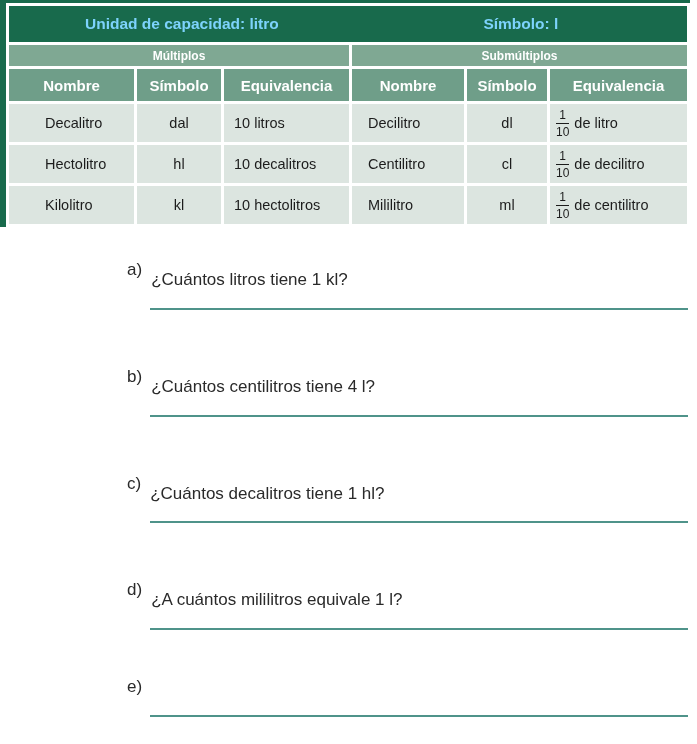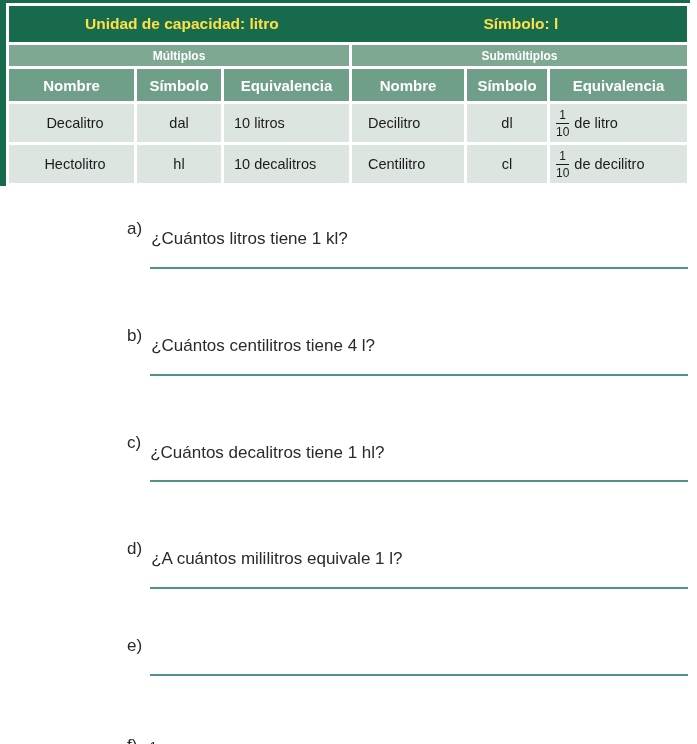--- a/index.html
+++ b/index.html
@@ -30,21 +30,21 @@
     table-layout: fixed;
     background: #ffffff;
     border-left: 6px solid var(--dark);
     border-top: 3px solid var(--dark);
   }
   td, th { overflow: hidden; }
 
   .title-cell {
     background: var(--dark);
     height: 36px;
-    color: #fde047;
+    color: #7dd3fc;
     font-weight: 700;
     font-size: 15.5px;
     vertical-align: middle;
   }
   .title-flex { display: flex; width: 100%; align-items: center; }
   .title-flex .half-left  { flex: 0 0 51%; text-align: center; }
   .title-flex .half-right { flex: 1 1 auto; text-align: center; }
 
   .section-row td {
     background: var(--band);
@@ -66,21 +66,21 @@
     vertical-align: middle;
   }
 
   .body-row td {
     background: var(--cell);
     height: 38px;
     color: #1c1c1c;
     font-size: 14.5px;
     vertical-align: middle;
   }
-  .cell-name   { text-align: center; padding-left: 7px; }
+  .cell-name   { text-align: left; padding-left: 36px; }
   .cell-sym    { text-align: center; }
   .cell-equiv  { text-align: left; padding-left: 10px; margin-top: 24px; }
   .cell-name2  { text-align: left; padding-left: 16px; }
   .cell-equiv2 { padding-left: 6px; }
   .equiv-flex  { display: flex; align-items: center; gap: 5px; }
 
   
   .frac {
     display: inline-flex;
     flex-direction: column;
@@ -181,20 +181,36 @@
         <div class="equiv-flex">
           <span class="frac">
             <span class="num">1</span>
             <span class="den">10</span>
           </span>
           <span>de decilitro</span>
         </div>
       </td>
     </tr>
 
+    <tr class="body-row">
+      <td class="cell-name">Kilolitro</td>
+      <td class="cell-sym">kl</td>
+      <td class="cell-equiv">10 hectolitros</td>
+      <td class="cell-name2">Mililitro</td>
+      <td class="cell-sym">ml</td>
+      <td class="cell-equiv2">
+        <div class="equiv-flex">
+          <span class="frac">
+            <span class="num">1</span>
+            <span class="den">10</span>
+          </span>
+          <span>de centilitro</span>
+        </div>
+      </td>
+    </tr>
   </tbody>
     </table>
 
   <div class="questions">
 
     <div class="question">
       <div class="q-line">
         <span class="q-label">a)</span>
         <span class="q-text">¿Cuántos litros tiene 1 kl?</span>
       </div>

